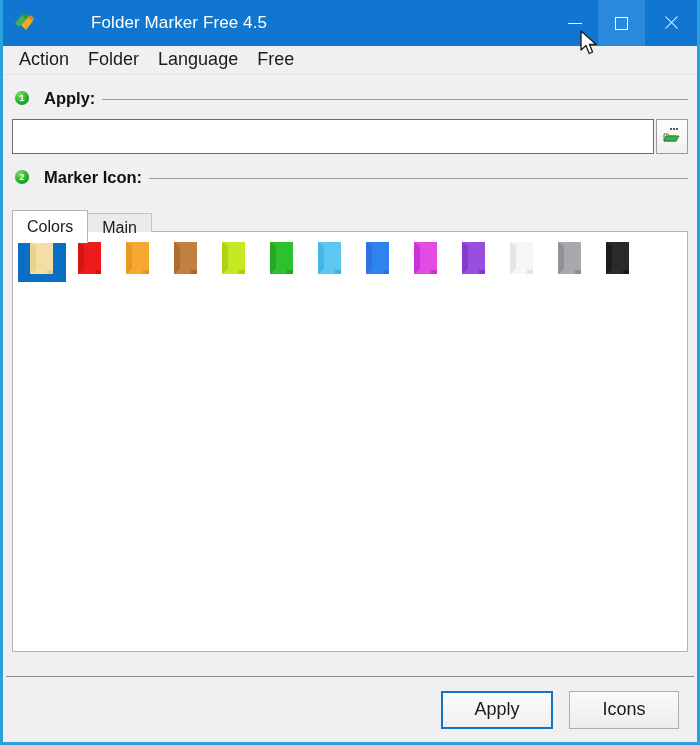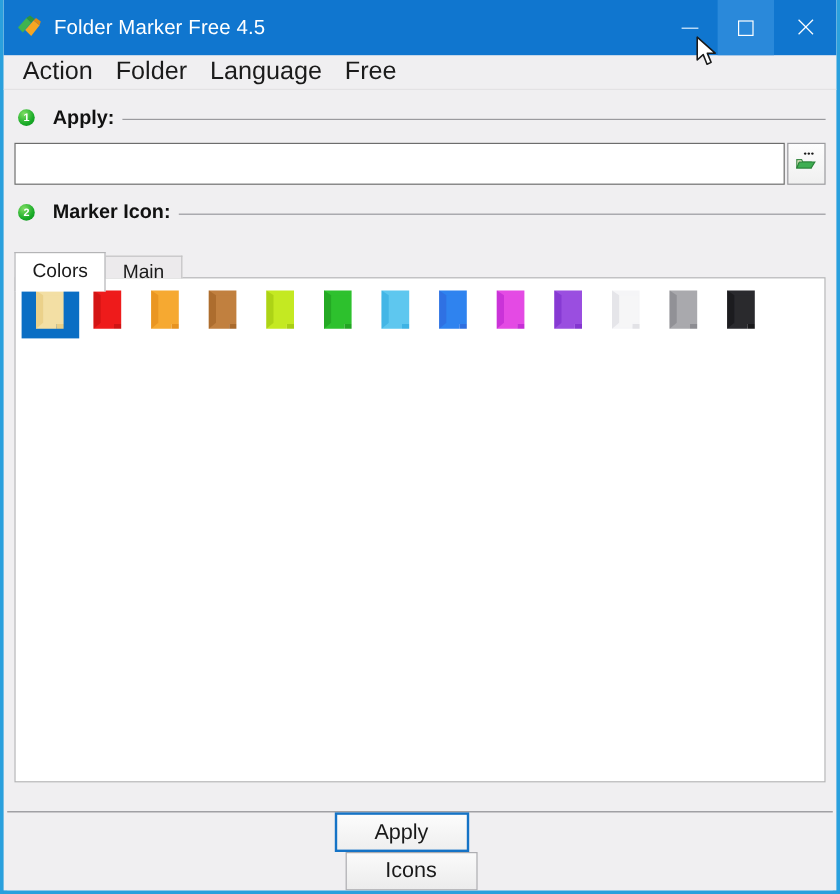--- a/index.html
+++ b/index.html
@@ -21,20 +21,21 @@
     overflow: hidden;
   }
 
   
   .titlebar {
     position: relative;
     height: 46px;
     background: #1076cf;
     display: flex;
     align-items: center;
+    gap: 46px;
   }
   .app-icon {
     width: 22px;
     height: 22px;
     margin-left: 10px;
     position: relative;
     flex: none;
   }
   .title-text {
     color: #ffffff;
@@ -92,21 +93,21 @@
   
   .menubar {
     height: 28px;
     background: #f0eff1;
     display: flex;
     align-items: center;
     padding-left: 7px;
     border-bottom: 1px solid #e3e2e4;
   }
   .menu-item {
-    font-size: 21px;
+    font-size: 18px;
     color: #1b1b1b;
     padding: 2px 10px 3px 9px;
     cursor: default;
   }
 
   
   .content {
     position: relative;
     padding: 0 9px;
   }
@@ -241,21 +242,20 @@
     right: 3px;
     bottom: 0;
     height: 66px;
     background: #f0eff1;
     border-top: 1px solid #8d8d91;
     display: flex;
     align-items: center;
     justify-content: flex-end;
     padding-right: 15px;
     box-sizing: border-box;
-    flex-direction: column;
   }
   .btn {
     font-family: "Liberation Sans", sans-serif;
     font-size: 18px;
     color: #1a1a1a;
     width: 110px;
     height: 38px;
     background: linear-gradient(#fafafa, #ececec);
     border: 1px solid #adadb1;
     cursor: default;

